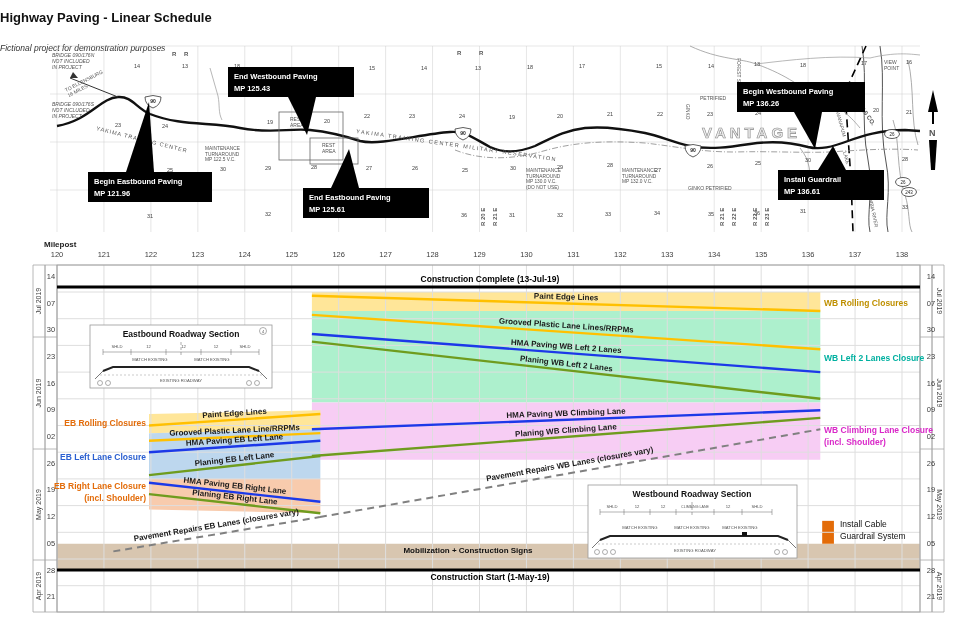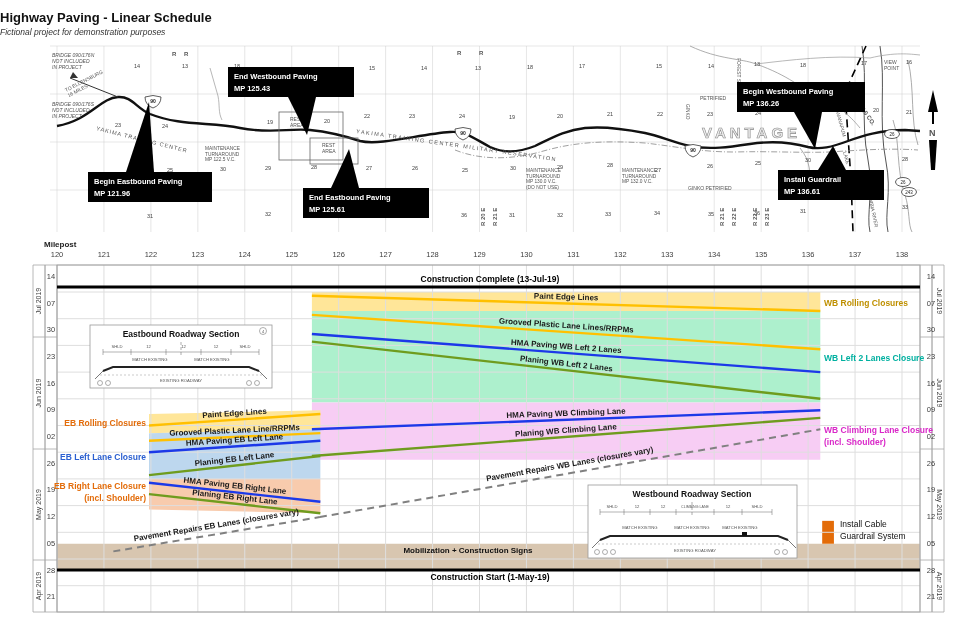--- a/index.html
+++ b/index.html
@@ -1,20 +1,20 @@
 <!DOCTYPE html>
 <html><head>
 <meta charset="utf-8">
 <style>
   html,body{margin:0;padding:0;background:#fff;}
   .page{position:relative;width:980px;height:634px;background:#fff;overflow:hidden;
         font-family:"Liberation Sans",sans-serif;}
   .hdr{position:absolute;top:10px;left:0;width:980px;text-align:left;}
   .hdr .title{font-size:13px;font-weight:bold;color:#111;}
-  .hdr .subtitle{font-size:8.5px;font-style:italic;color:#333;margin-top:2px;}
+  .hdr .subtitle{font-size:8.5px;font-style:italic;color:#333;margin-top:18px;}
   svg{position:absolute;left:0;display:block;}
   #map-svg{top:42px;}
   #chart-svg{top:238px;}
   text{font-family:"Liberation Sans",sans-serif;}
 </style>
 </head>
 <body>
 
 <div class="page">
 

